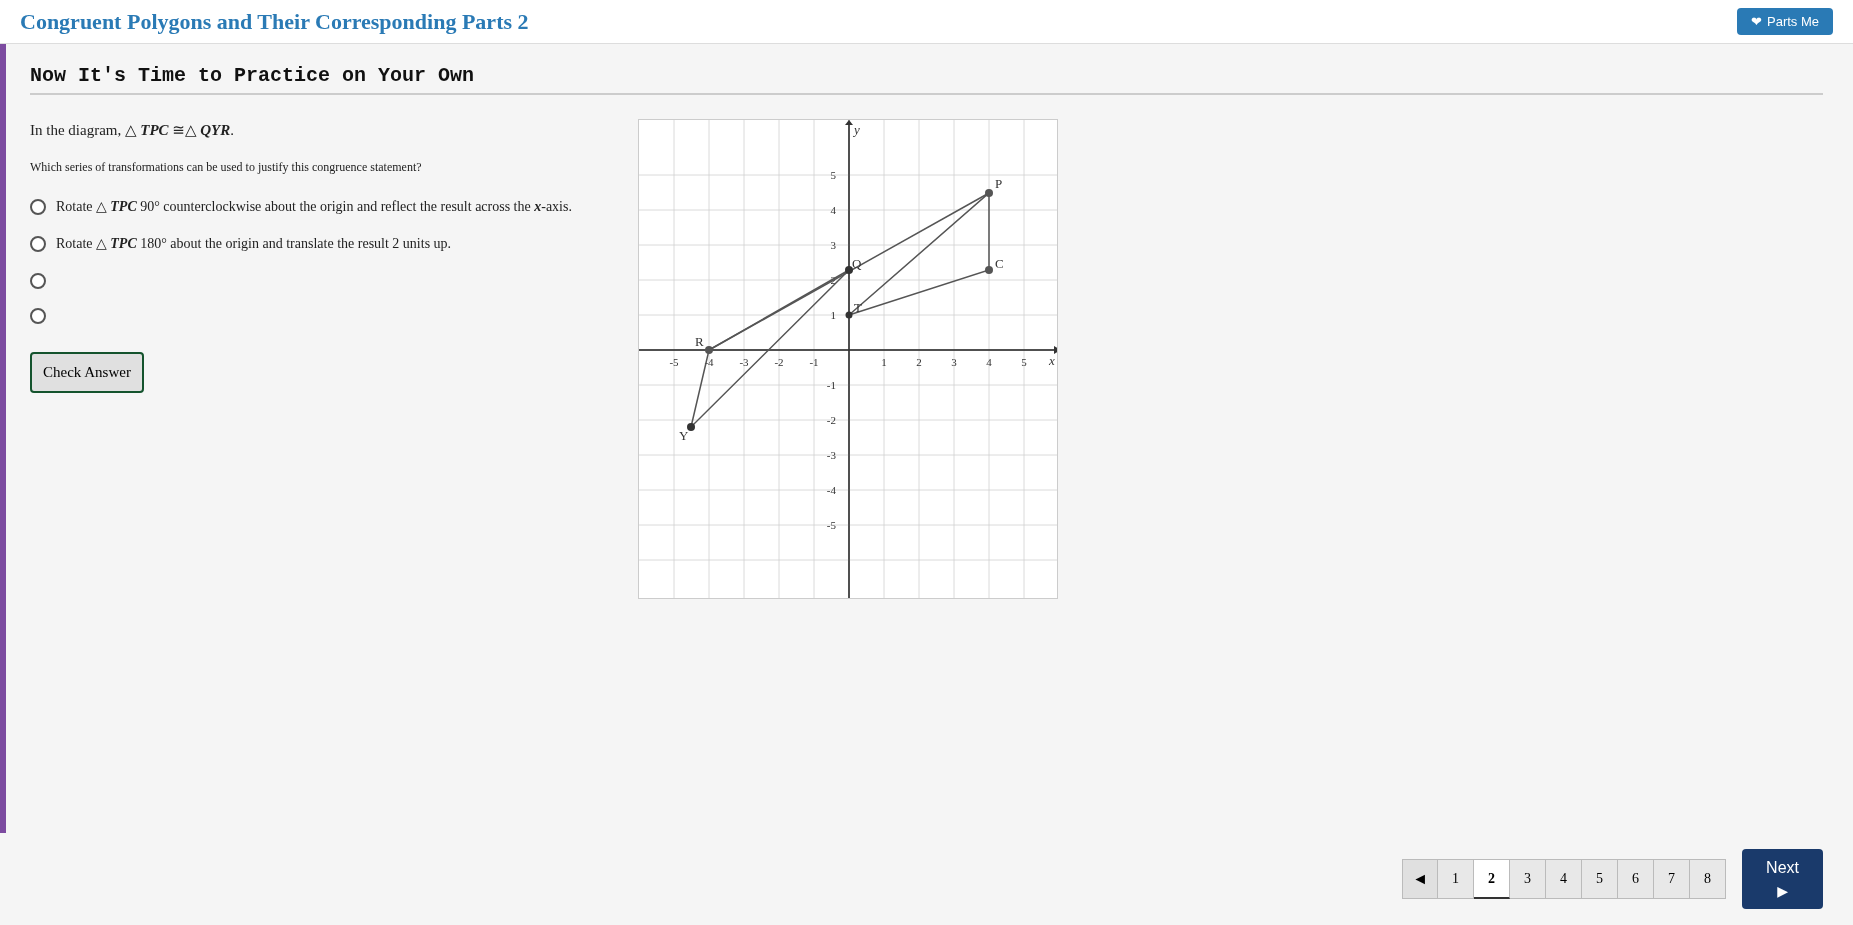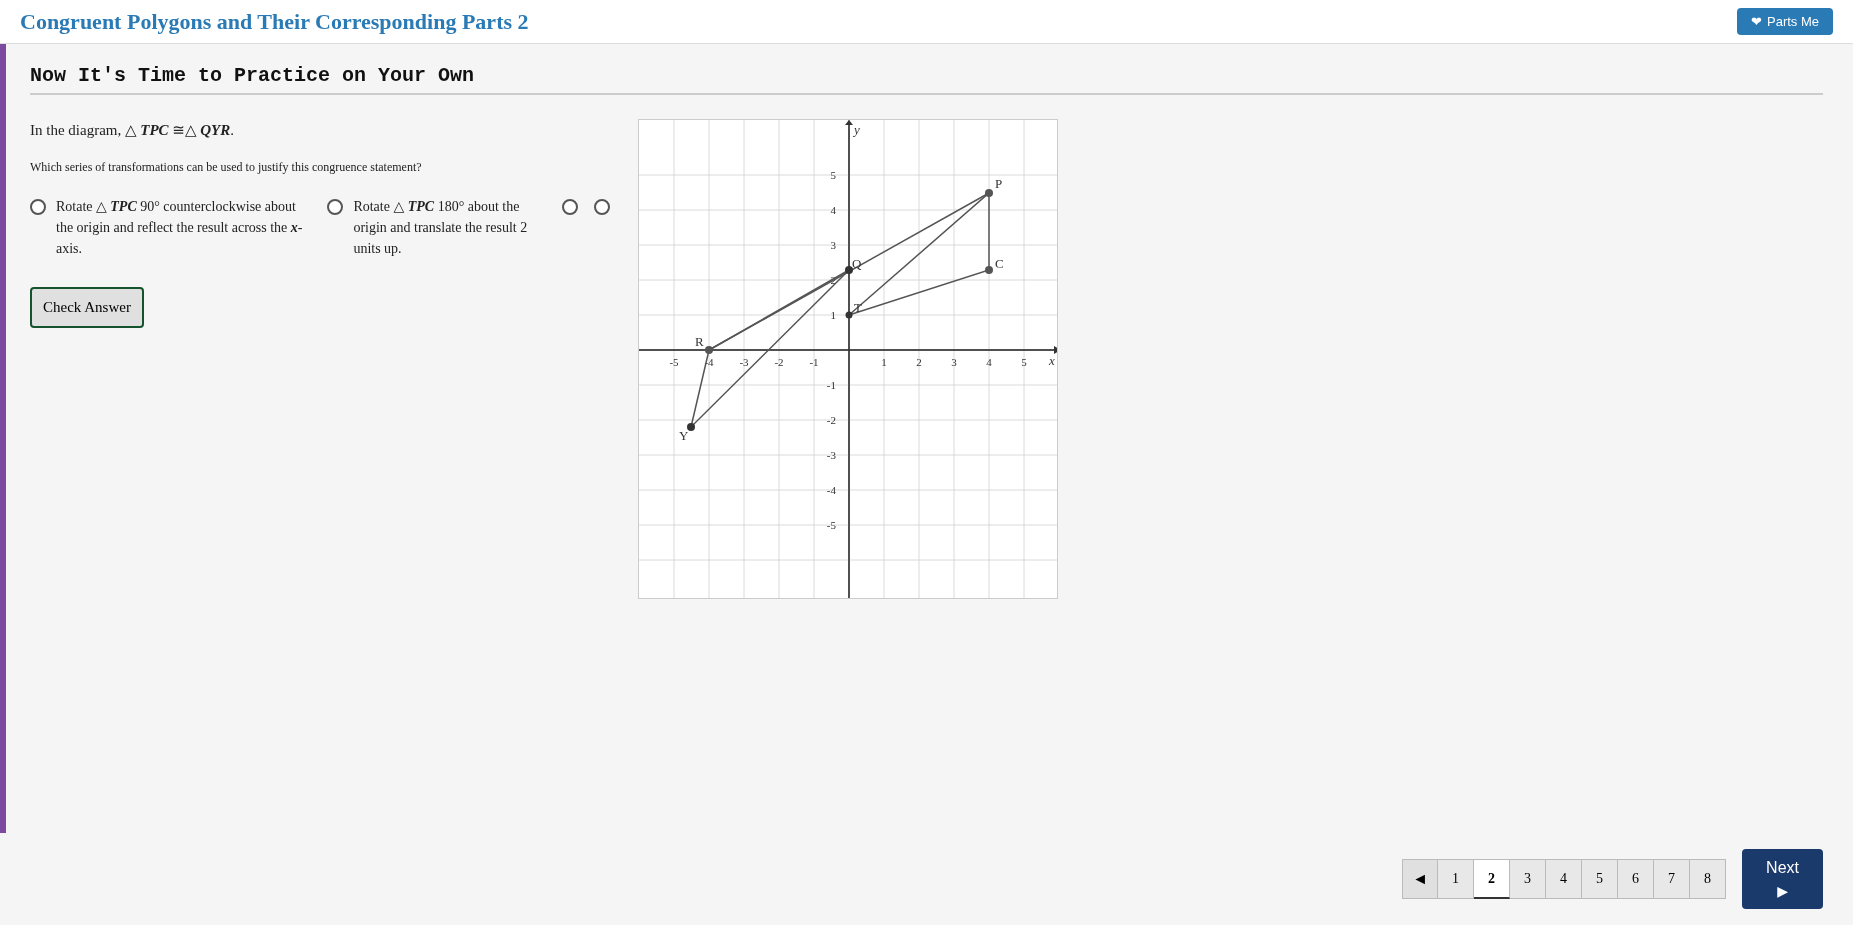--- a/index.html
+++ b/index.html
@@ -79,21 +79,21 @@
     }
     .problem-question {
       font-size: 12px;
       color: #222;
       margin-bottom: 20px;
       line-height: 1.5;
     }
     .options-list {
       list-style: none;
       display: flex;
-      flex-direction: row;
+      flex-direction: column;
       gap: 16px;
     }
     .option-item {
       display: flex;
       align-items: flex-start;
       gap: 10px;
       cursor: pointer;
     }
     .option-radio {
       margin-top: 3px;

